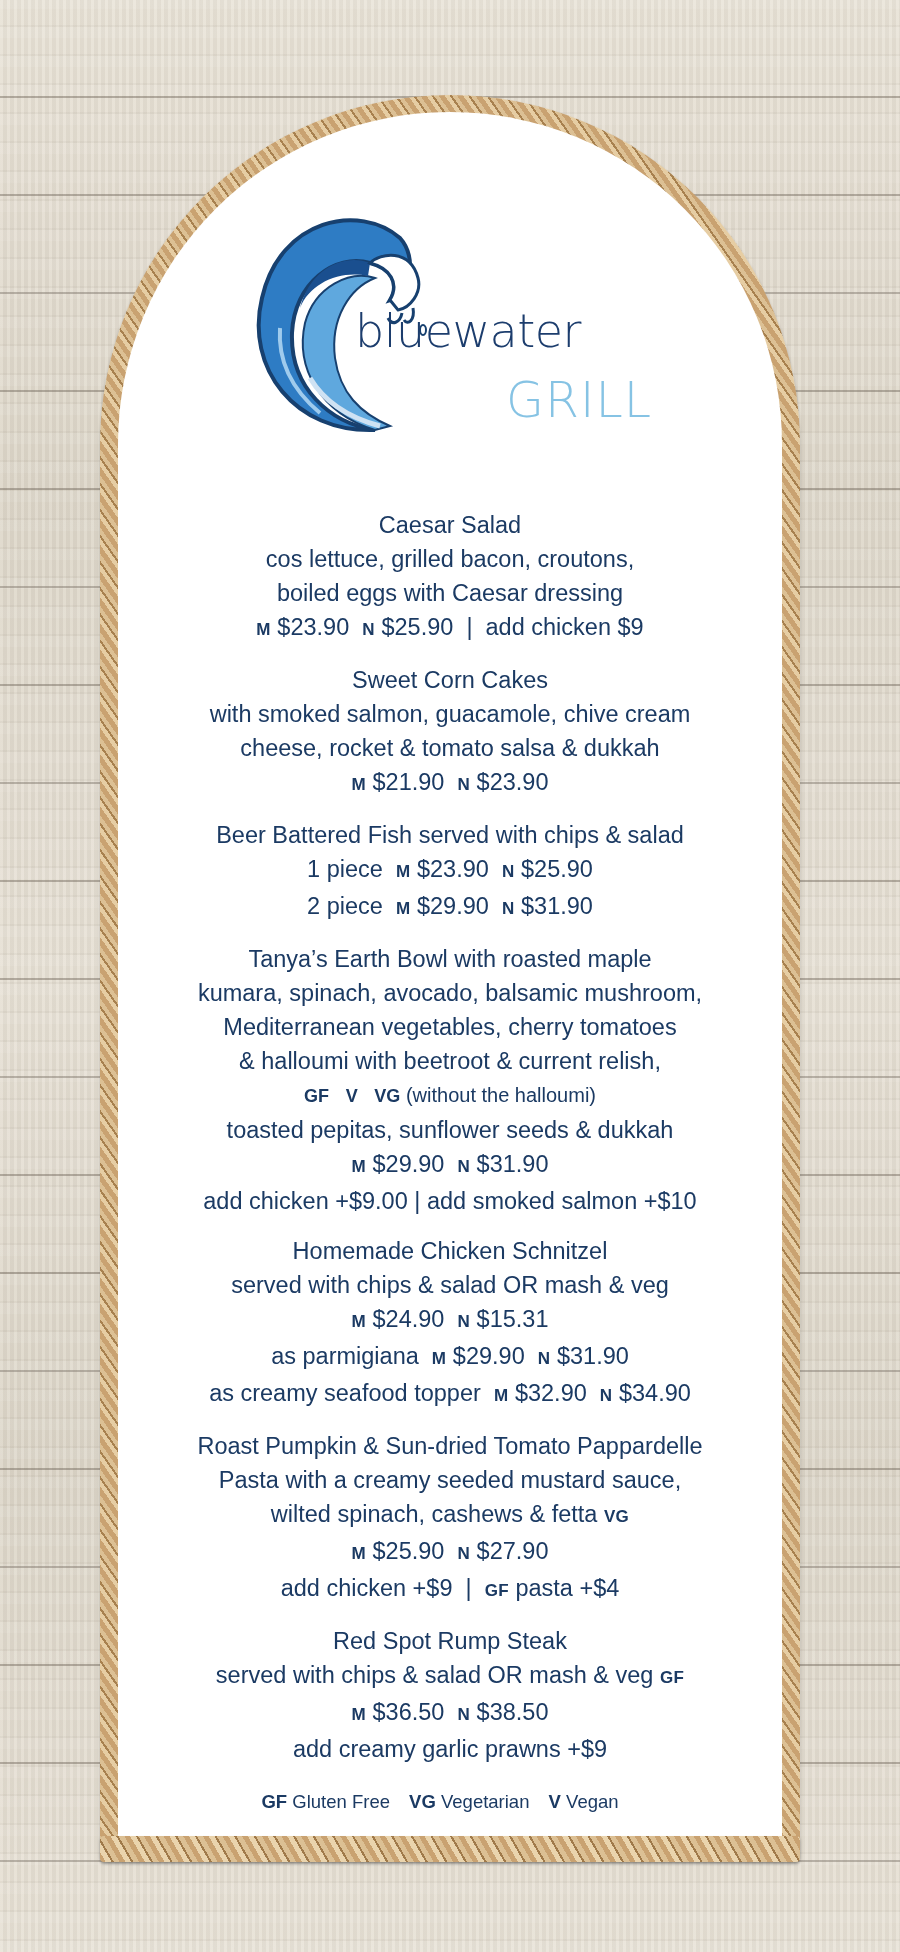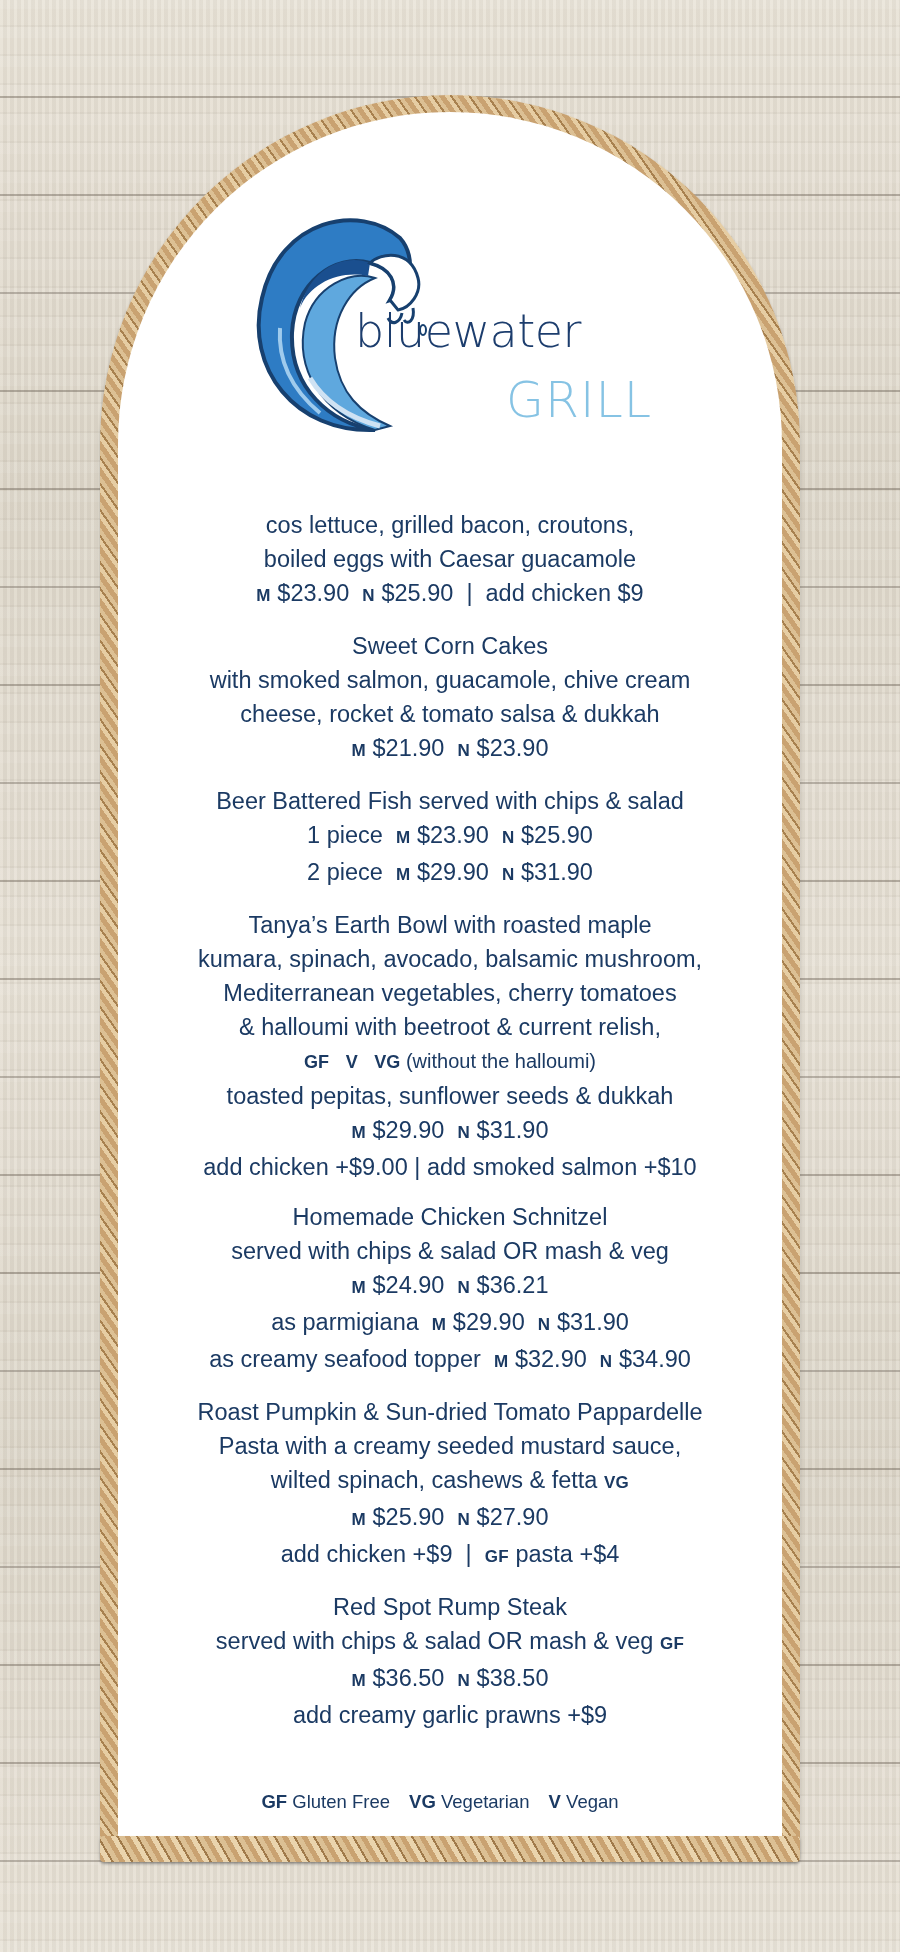--- a/index.html
+++ b/index.html
@@ -94,22 +94,23 @@
     <path d="M60 170 C75 195 100 210 130 218" fill="none" stroke="#cfe2f3" stroke-width="5"></path>
     <path d="M30 120 C28 150 40 180 70 205" fill="none" stroke="#9fcbed" stroke-width="4"></path>
   </svg>
   <div class="logo-name">bluewater</div>
   <div class="logo-sub">GRILL</div>
 </div>
 
 <div class="menu">
 
   <div class="item">
+    <span class="line">Caesar Salad</span>
     <span class="line">cos lettuce, grilled bacon, croutons,</span>
-    <span class="line">boiled eggs with Caesar guacamole</span>
+    <span class="line">boiled eggs with Caesar dressing</span>
     <span class="line">
       <span class="tag">M</span>
       <span>$23.90</span>&nbsp;
       <span class="tag">N</span>
       <span>$25.90</span>&nbsp;
       <span>|</span>&nbsp;
       <span>add chicken $9</span>
     </span>
   </div>
 
@@ -164,21 +165,21 @@
     <span class="line">add chicken +$9.00 | add smoked salmon +$10</span>
   </div>
 
   <div class="item">
     <span class="line">Homemade Chicken Schnitzel</span>
     <span class="line">served with chips &amp; salad OR mash &amp; veg</span>
     <span class="line">
       <span class="tag">M</span>
       <span>$24.90</span>&nbsp;
       <span class="tag">N</span>
-      <span>$36.21</span>
+      <span>$15.31</span>
     </span>
     <span class="line">
       <span>as parmigiana</span>&nbsp;
       <span class="tag">M</span>
       <span>$29.90</span>&nbsp;
       <span class="tag">N</span>
       <span>$31.90</span>
     </span>
     <span class="line">
       <span>as creamy seafood topper</span>&nbsp;

